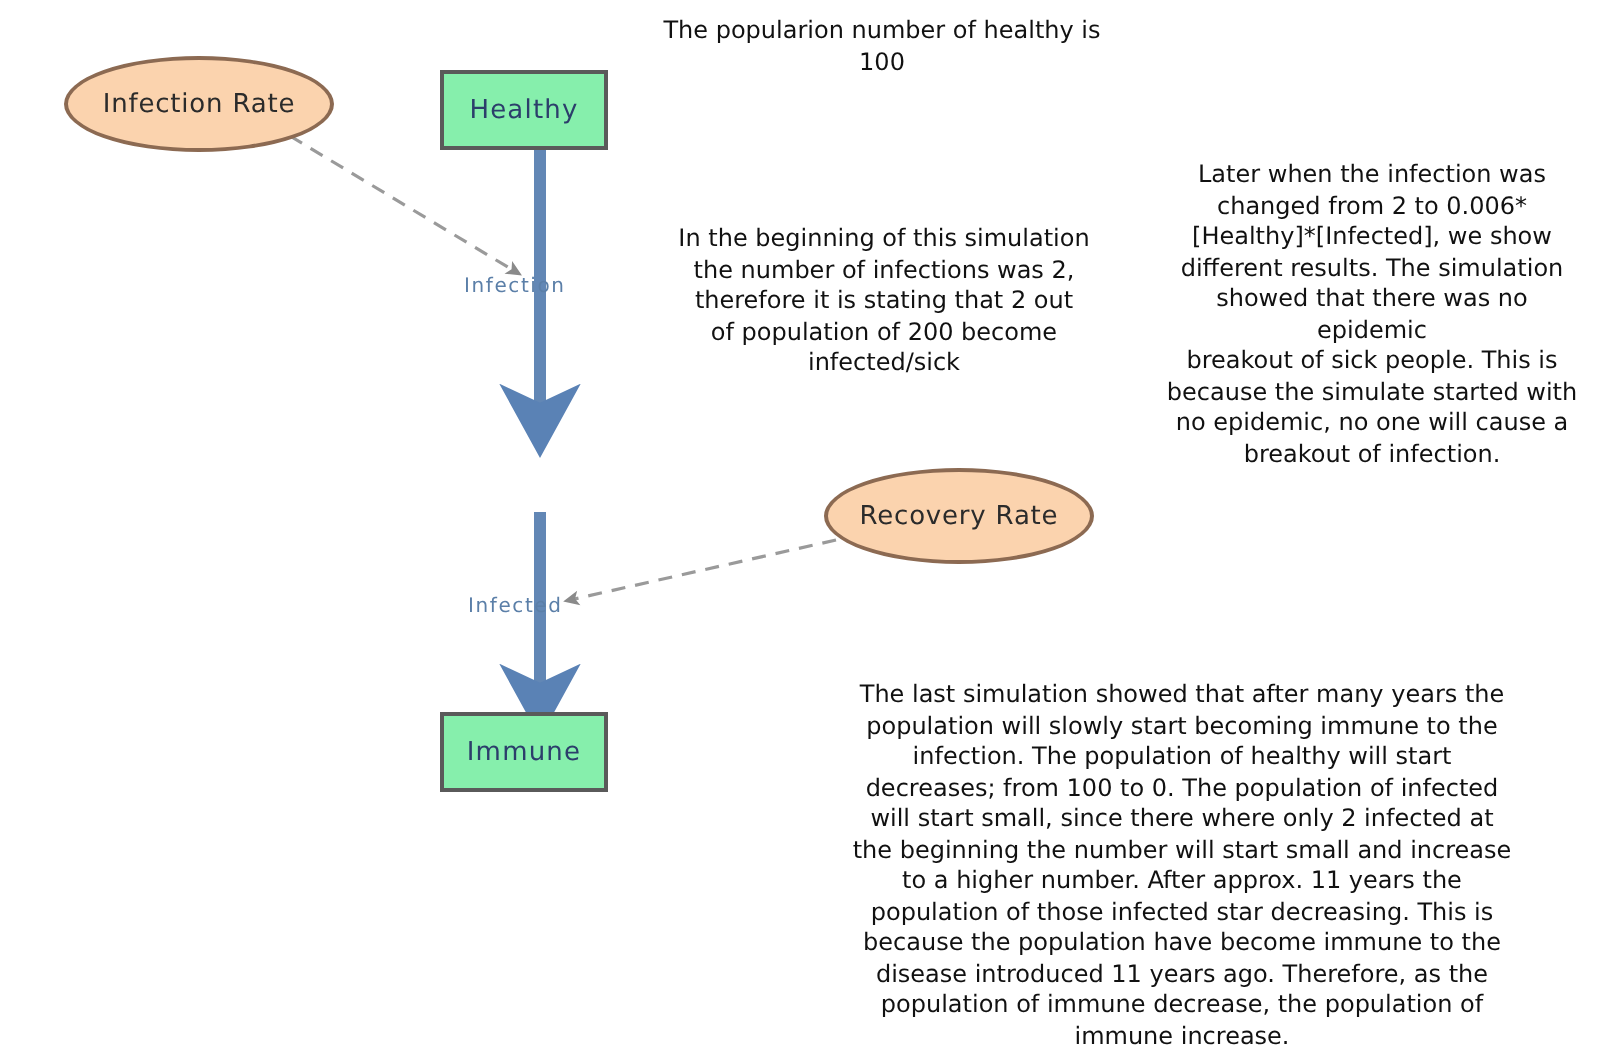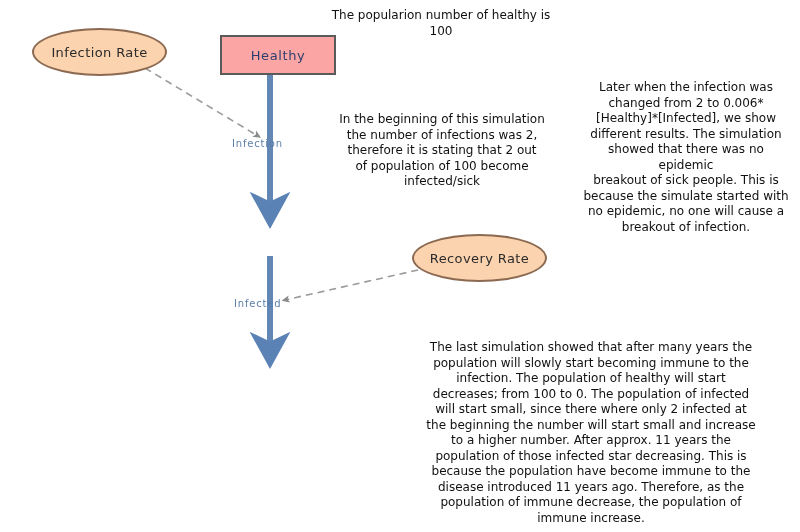--- a/index.html
+++ b/index.html
@@ -26,23 +26,23 @@
     position: absolute;
     left: 0; top: 0;
     width: 800px;
     height: 532px;
     pointer-events: none;
   }
 
   
   .stock {
     position: absolute;
-    width: 116px;
+    width: 84px;
     height: 40px;
-    background: #fca5a5;
+    background: #86efac;
     border: 2px solid #5a5a5a;
     box-sizing: border-box;
     display: flex;
     align-items: center;
     justify-content: center;
   }
   .stock-label {
     font-family: "DejaVu Sans", sans-serif;
     font-size: 13px;
     color: #2c3e6b;
@@ -131,40 +131,43 @@
     <g>
       <line x1="418" y1="270" x2="285" y2="300" stroke="#9a9a9a" stroke-width="1.6" stroke-dasharray="7,5" marker-end="url(#dashhead)"></line>
     </g>
   </svg>
 
   <div class="stock" id="stock-healthy">
     <span class="stock-label">Healthy</span>
   </div>
 
 
+  <div class="stock" id="stock-immune">
+    <span class="stock-label">Immune</span>
+  </div>
 
   <div class="converter" id="conv-infection-rate">
     <span class="converter-label">Infection Rate</span>
   </div>
 
   <div class="converter" id="conv-recovery-rate">
     <span class="converter-label">Recovery Rate</span>
   </div>
 
   <div class="flow-label" id="flow-label-infection">Infection</div>
 
   <div class="flow-label" id="flow-label-recovery">Infected</div>
 
   <div class="note" id="note-population">The popularion number of healthy is
 100</div>
 
   <div class="note" id="note-beginning">In the beginning of this simulation
 the number of infections was 2,
 therefore it is stating that 2 out
-of population of 100 become
+of population of 200 become
 infected/sick</div>
 
   <div class="note" id="note-later">Later when the infection was
 changed from 2 to 0.006*
 [Healthy]*[Infected], we show
 different results. The simulation
 showed that there was no epidemic
 breakout of sick people. This is
 because the simulate started with
 no epidemic, no one will cause a

